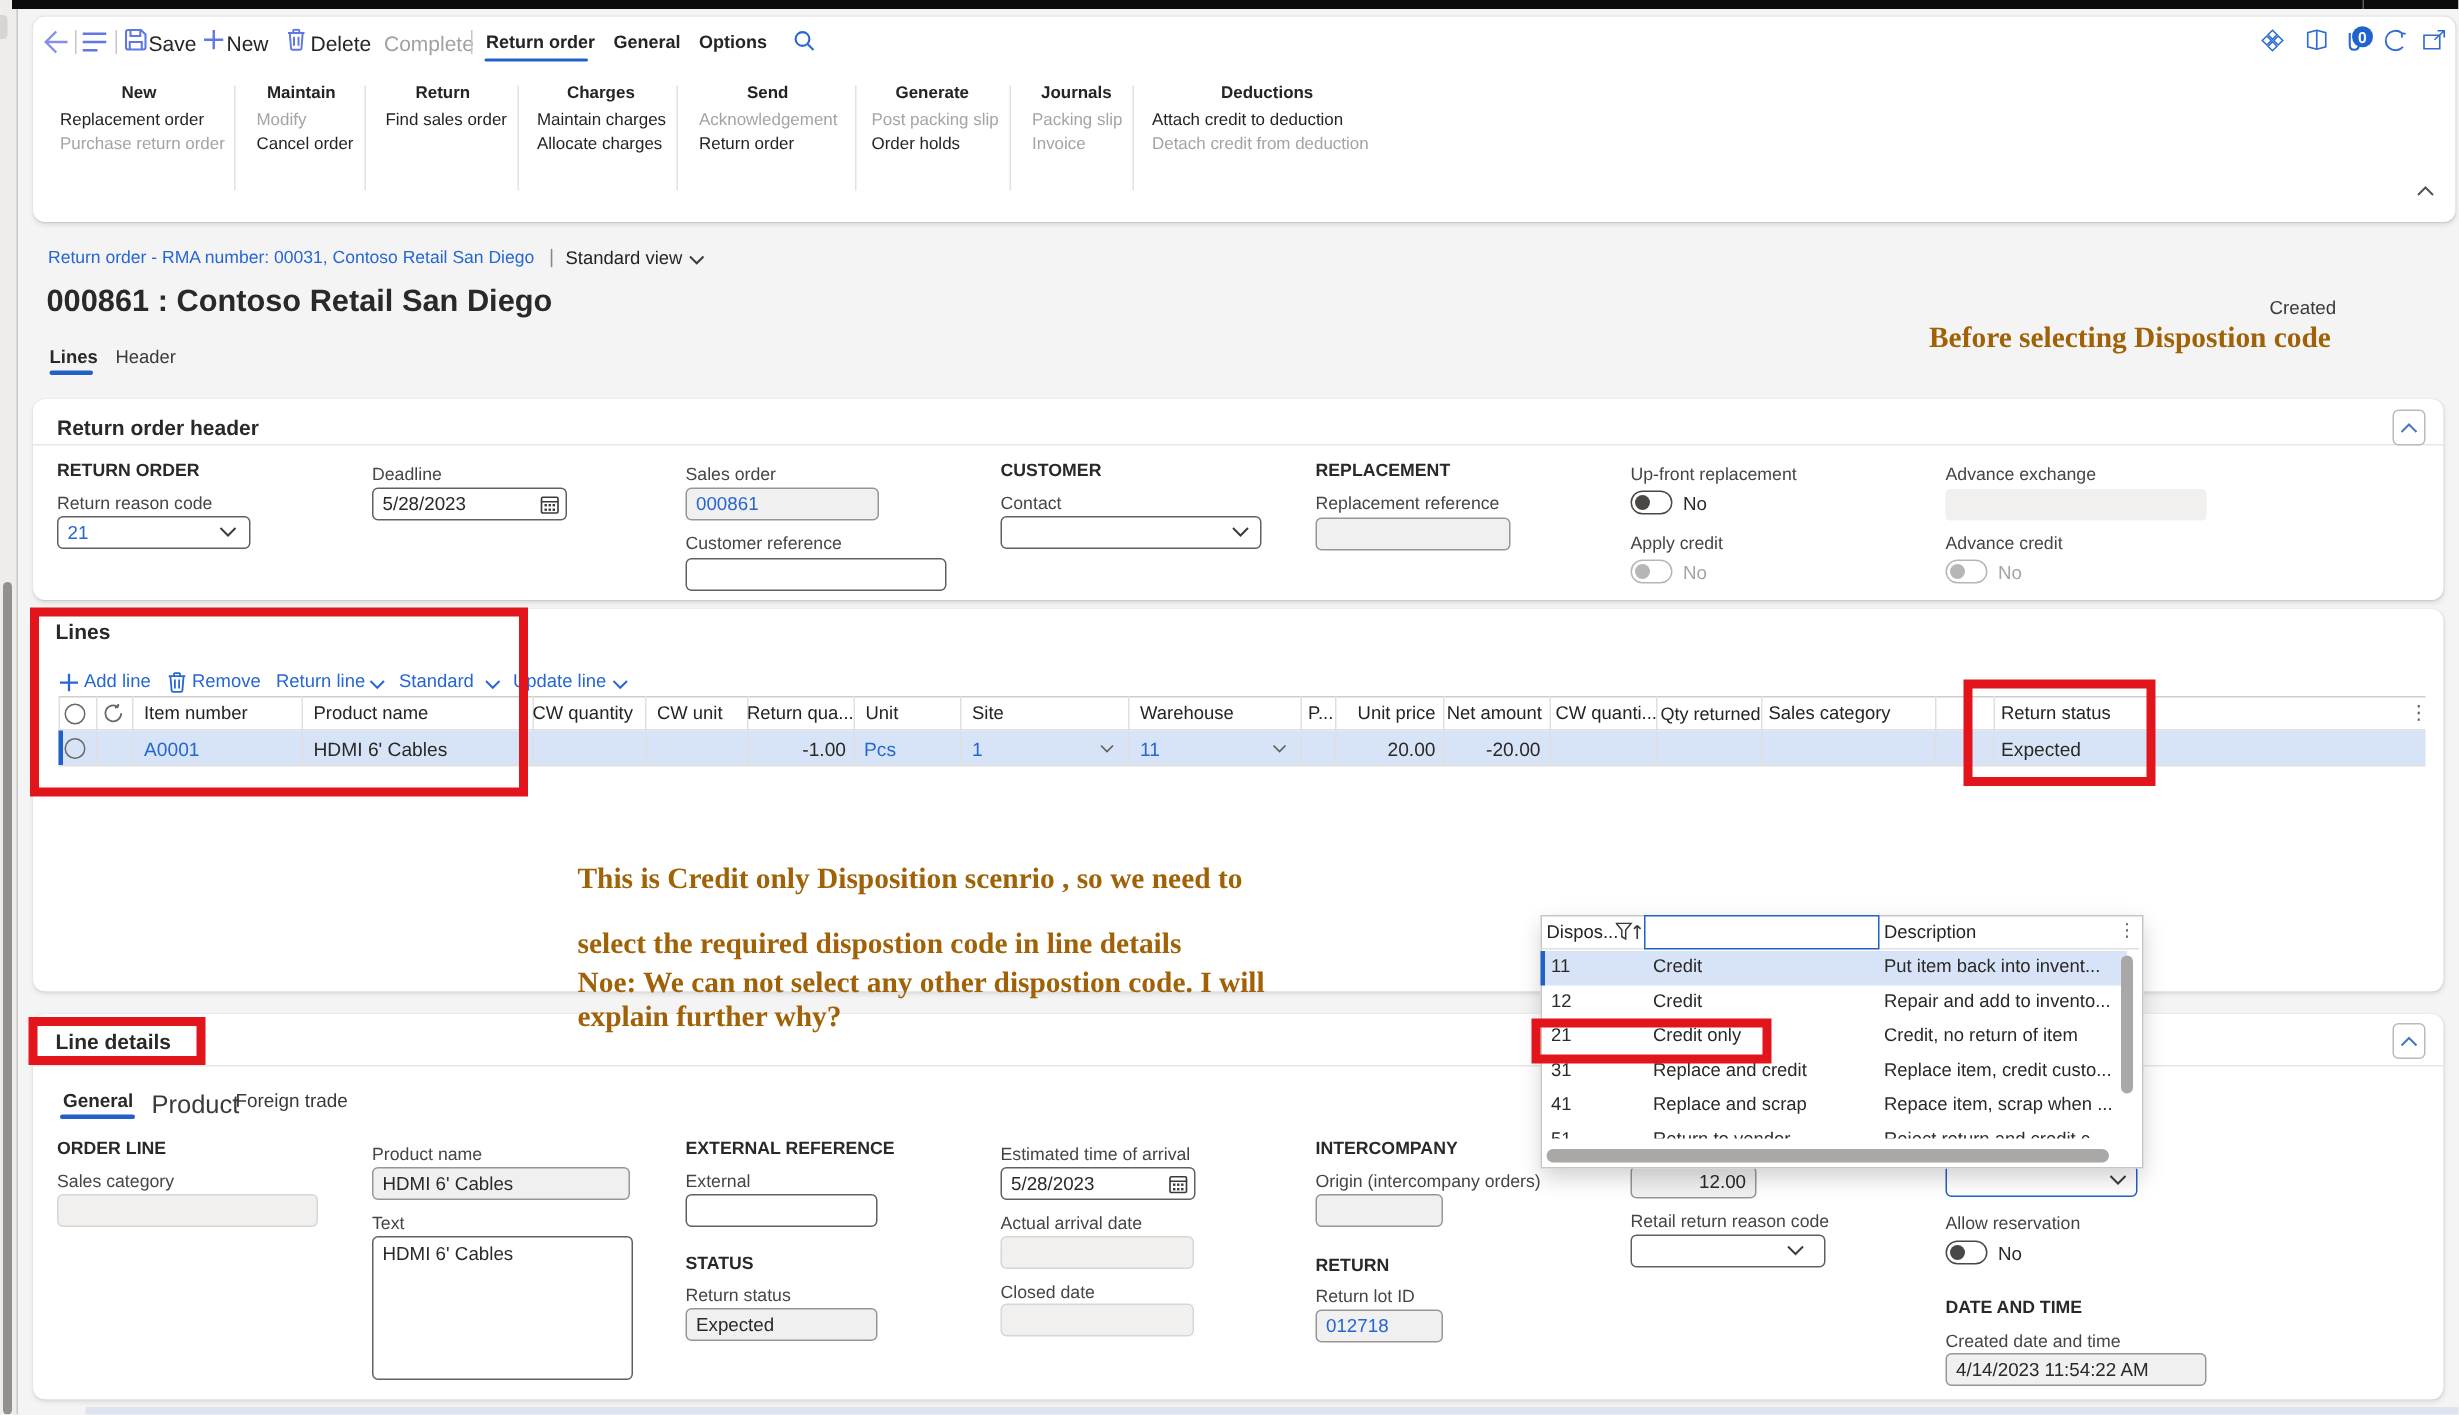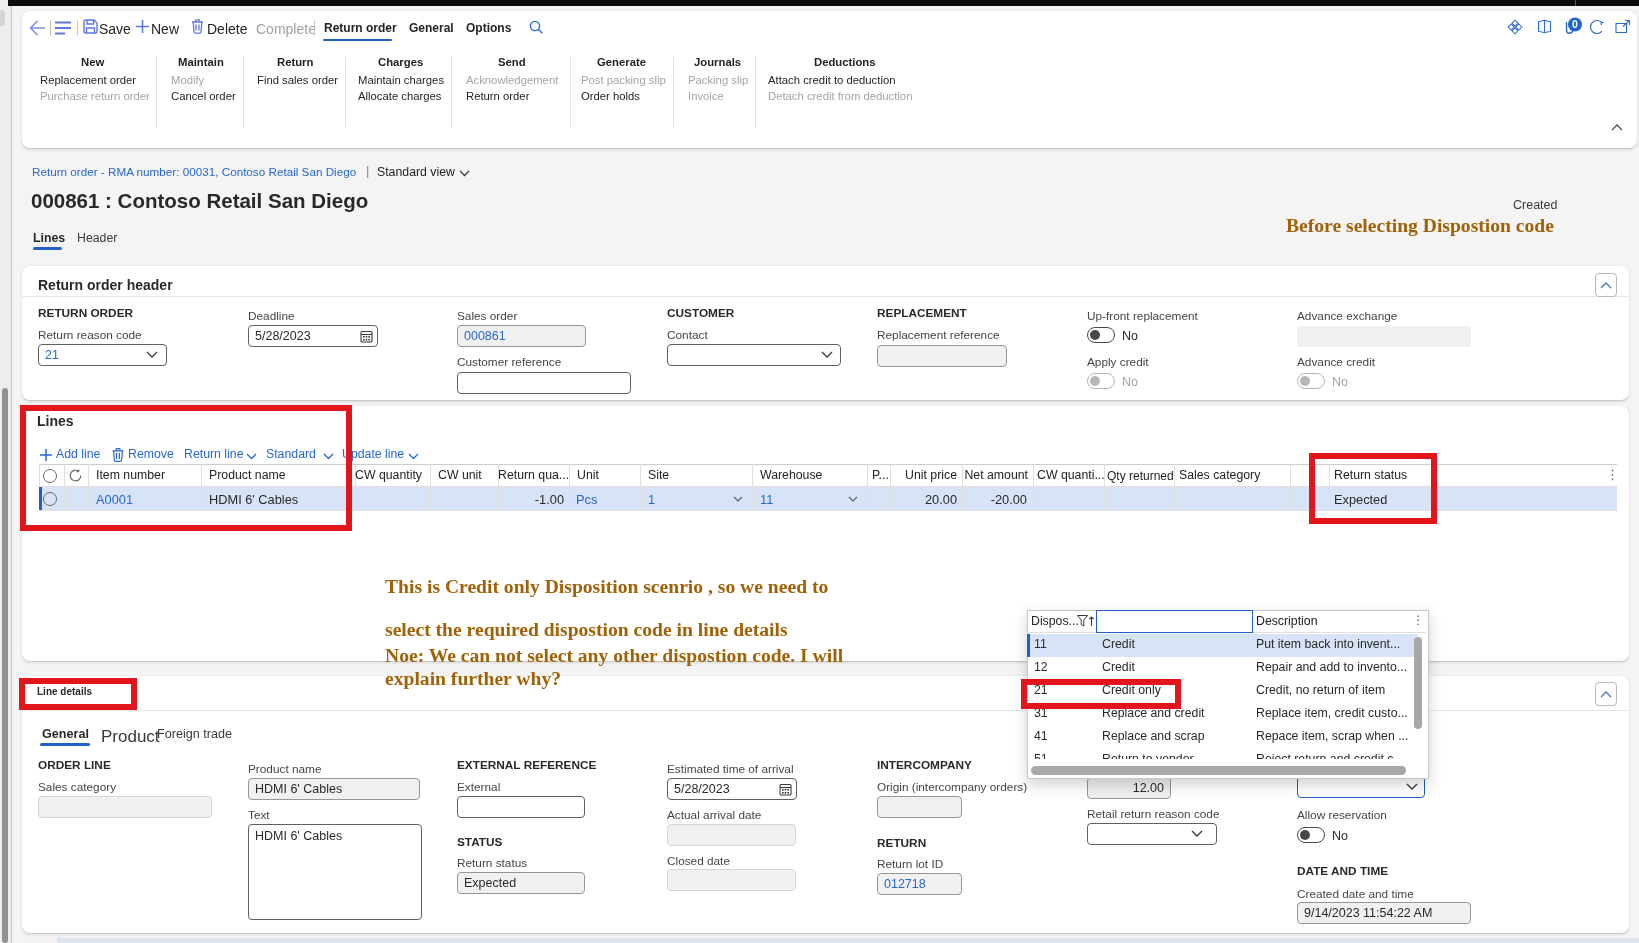--- a/index.html
+++ b/index.html
@@ -307,21 +307,21 @@
         </svg>
       <div class="abs" style="left:890px;top:492px;width:67px;text-align:right;font-size:12.8px;color:#2b2928;">20.00</div>
       <div class="abs" style="left:962px;top:492px;width:65px;text-align:right;font-size:12.8px;color:#2b2928;">-20.00</div>
       <div class="abs" style="left:1334px;top:492px;font-size:12.8px;white-space:nowrap;color:#2b2928;">Expected</div>
       <div class="abs" style="left:1606px;top:467px;font-size:13px;color:#605e5c;letter-spacing:0;">⋮</div>
     </div>
   </div>
 
   <div class="card" style="left:22px;top:676px;width:1607px;height:257px;"></div>
   <div id="card3">
-    <div class="abs" style="left:37px;top:686px;font-size:10px;font-weight:bold;color:#2b2928;">Line details</div>
+    <div class="abs" style="left:37px;top:686px;font-size:14px;font-weight:bold;color:#2b2928;">Line details</div>
     <div class="abs" style="left:22px;top:710px;width:1607px;height:1px;background:#e8e6e4;"></div>
     <div class="abs colbtn" style="left:1595px;top:682px;">
         <svg width="12" height="8" viewBox="0 0 12 8" style="margin:7px auto 0">
           <path d="M1 7 L6 2 L11 7" stroke="#4a78c0" stroke-width="1.4" fill="none"></path>
         </svg>
       </div>
     <div class="abs" style="left:42px;top:727px;font-size:12.6px;font-weight:bold;color:#2b2928;">General</div>
     <div class="abs" style="left:40px;top:743px;width:50px;height:3px;background:#2160c7;border-radius:2px;"></div>
     <div class="abs" style="left:101px;top:727px;font-size:17px;color:#3b3a39;text-align:center;">Product</div>
     <div class="abs" style="left:157px;top:727px;font-size:12.6px;color:#3b3a39;">Foreign trade</div>
@@ -381,21 +381,21 @@
     <svg class="abs" style="left:1406px;top:783px" width="12" height="8" viewBox="0 0 12 8">
         <path d="M1 1 L6 6 L11 1" stroke="#3b3a39" stroke-width="1.3" fill="none"></path>
       </svg>
     <div class="lbl" style="left:1297px;top:808px;">Allow reservation</div>
     <div class="tgl" style="left:1297px;top:827px;">
         <div class="knob"></div>
       </div>
     <div class="abs" style="left:1332px;top:829px;font-size:12.5px;color:#2b2928;">No</div>
     <div class="seclbl" style="left:1297px;top:864px;">DATE AND TIME</div>
     <div class="lbl" style="left:1297px;top:887px;">Created date and time</div>
-    <div class="inp dis" style="left:1297px;top:902px;width:160px;">9/14/2023 11:54:22 AM</div>
+    <div class="inp dis" style="left:1297px;top:902px;width:160px;">4/14/2023 11:54:22 AM</div>
   </div>
 
   <div id="flyout">
     <div class="abs" style="left:1027px;top:610px;width:400px;height:167px;background:#fff;border:1px solid #c8c6c4;box-shadow:0 6px 14px rgba(0,0,0,.18);"></div>
     <div class="abs" style="left:1027px;top:632px;width:399px;height:1px;background:#e1dfdd;"></div>
     <div class="abs ghead" style="left:1031px;top:614px;">Dispos...</div>
     <svg class="abs" style="left:1077px;top:615px" width="18" height="13" viewBox="0 0 18 13">
         <path d="M0.5 0.5 H10.5 L6.8 5 V11 L4.2 9.5 V5 Z" stroke="#3b3a39" stroke-width="1" fill="none"></path>
         <path d="M14.5 11 V2 M14.5 2 L12.3 4.2 M14.5 2 L16.7 4.2" stroke="#3b3a39" stroke-width="1.1" fill="none"></path>
       </svg>

